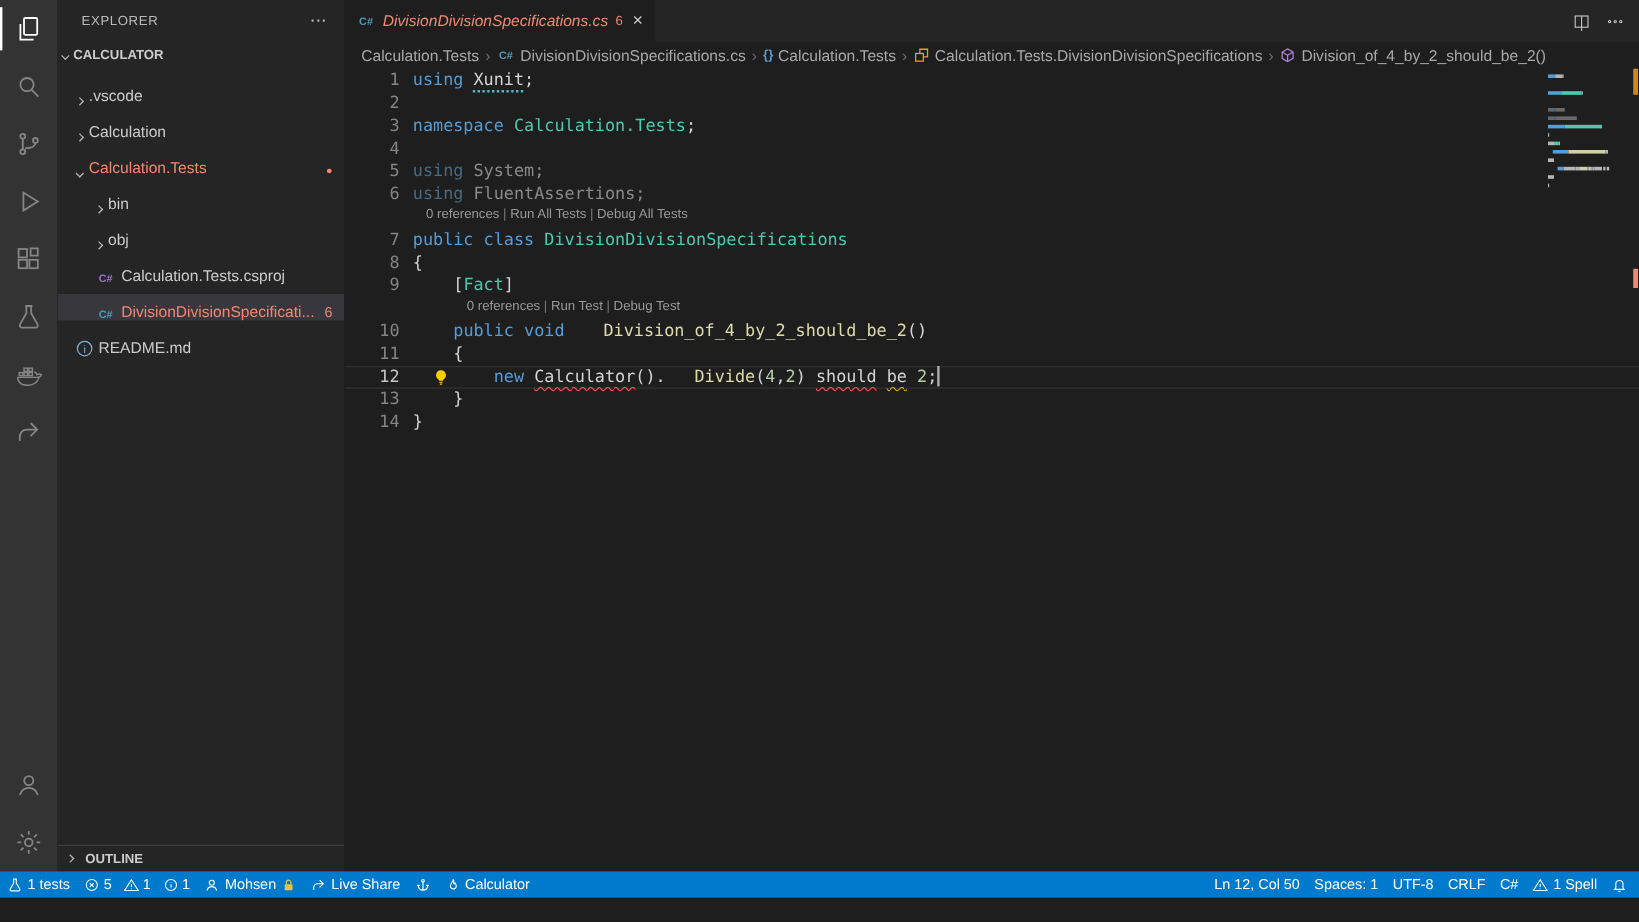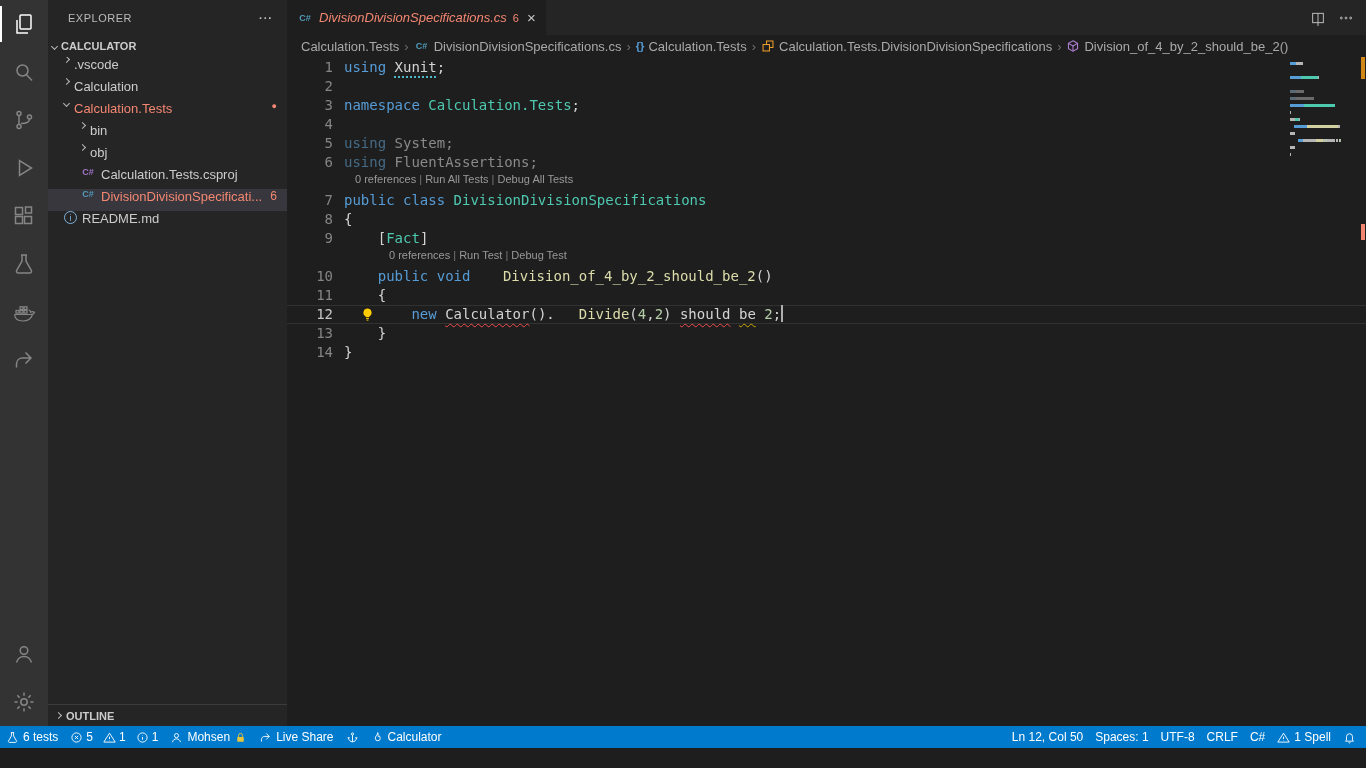--- a/index.html
+++ b/index.html
@@ -23,33 +23,33 @@
   .sidebar-header { height:35px; display:flex; align-items:center; justify-content:space-between;
     padding:0 14px 0 20px; font-size:11px; letter-spacing:.5px; color:#bbbbbb; }
   .more-dots { font-weight:bold; color:#c5c5c5; cursor:pointer; letter-spacing:1px; }
   .section-header { height:22px; display:flex; align-items:center; gap:4px; padding-left:4px;
     font-size:11px; font-weight:bold; color:#cccccc; cursor:pointer; }
   .chev { width:5px; height:5px; border-right:1.4px solid #b8b8b8; border-bottom:1.4px solid #b8b8b8;
     display:inline-block; flex-shrink:0; }
   .chev.right { transform:rotate(-45deg); }
   .chev.down  { transform:rotate(45deg); }
   .tree { flex:1; overflow:hidden; }
-  .tree-row { height:22px; display:flex; align-items:flex-start; gap:5px; padding-right:10px; cursor:pointer; }
+  .tree-row { height:22px; display:flex; align-items:flex-end; gap:5px; padding-right:10px; cursor:pointer;margin-top:8px; }
   .tree-row.selected { background:#37373d; }
   .tree-row .label { white-space:nowrap; overflow:hidden; }
   .err-text { color:var(--c-error,#f48771); }
   .badge-text { margin-left:auto; color:var(--c-error,#f48771); font-size:12px; }
   .mod-dot { margin-left:auto; color:var(--c-error,#f48771); font-size:9px; }
   .ficon { width:16px; font-size:9px; font-weight:bold; text-align:center; flex-shrink:0;
     font-family:"Liberation Sans",sans-serif; }
   .ficon.cs { color:#519aba; }
   .ficon.csproj { color:#a074c4; }
   .mdicon { width:13px; height:13px; border:1px solid #7fb2d9; color:#7fb2d9; border-radius:50%;
     font-size:9px; display:inline-flex; align-items:center; justify-content:center; flex-shrink:0; }
-  .outline-row { height:22px; display:flex; align-items:center; gap:5px; padding-left:8px;
+  .outline-row { height:22px; display:flex; align-items:center; gap:10px; padding-left:8px;
     font-size:11px; font-weight:bold; border-top:1px solid #3c3c3c; cursor:pointer; }
 
   
   .main { flex:1; display:flex; flex-direction:column; min-width:0; background:#1e1e1e; }
   .tab-bar { height:35px; background:#252526; display:flex; justify-content:space-between; }
   .tab { background:#1e1e1e; display:flex; align-items:center; gap:6px; padding:0 10px;
     font-size:13px; color:var(--c-error,#f48771); cursor:pointer; }
   .tab-label { font-style:italic; }
   .tab-badge { font-size:11px; }
   .tab-close { color:#c5c5c5; font-size:15px; margin-left:2px; cursor:pointer; }
@@ -413,21 +413,21 @@
 </div>
 
 <div class="status-bar">
   <div class="sb-group" id="sb-left">
       <div class="sb-item">
         <span class="icon sb-ic">
           <svg viewBox="0 0 24 24">
             <path d="M9 3h6M10 3v6L4.7 18.3A1.8 1.8 0 0 0 6.3 21h11.4a1.8 1.8 0 0 0 1.6-2.7L14 9V3"></path>
           </svg>
         </span>
-        <span>6 tests</span>
+        <span>1 tests</span>
       </div>
       <div class="sb-item">
         <span class="sb-sub">
           <span class="icon sb-ic">
             <svg viewBox="0 0 24 24">
               <circle cx="12" cy="12" r="8.5"></circle>
               <path d="M9 9l6 6M15 9l-6 6"></path>
             </svg>
           </span>
           <span>5</span>

